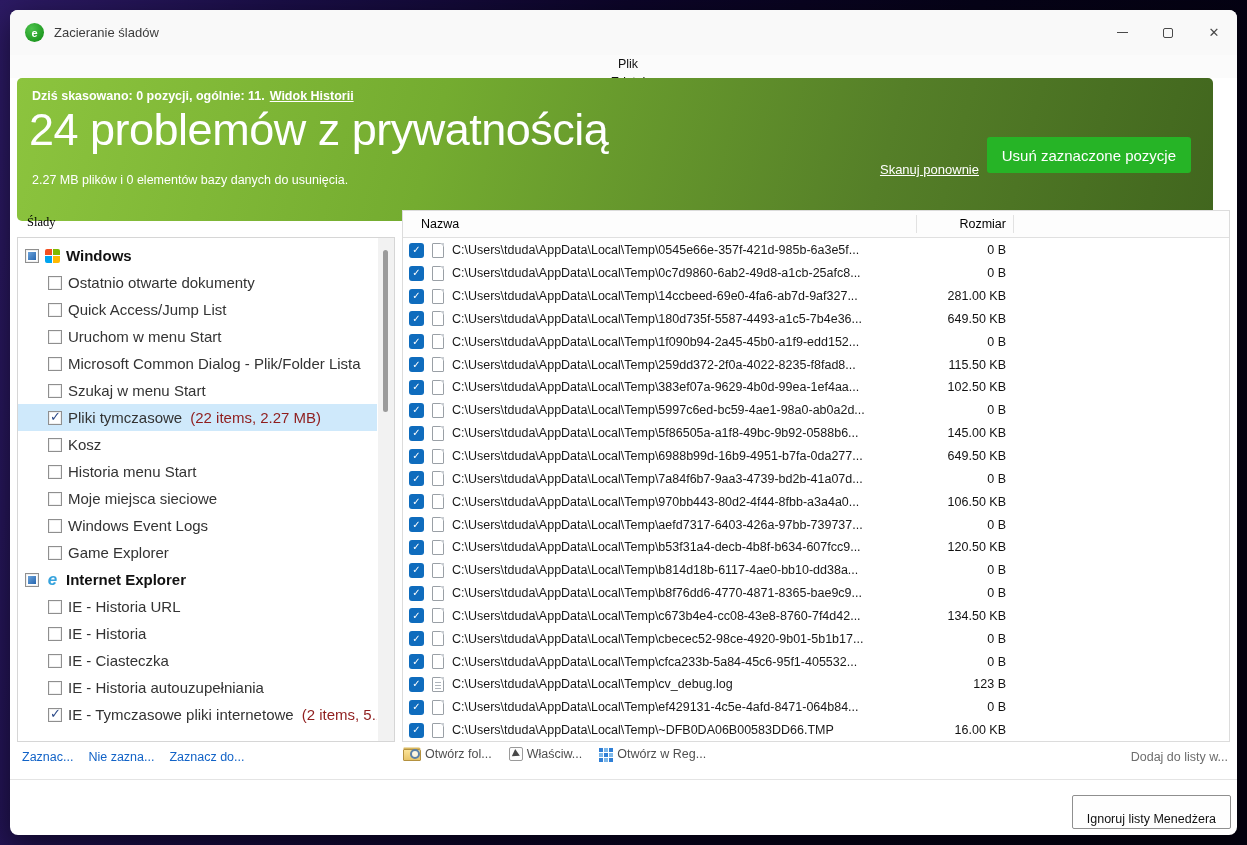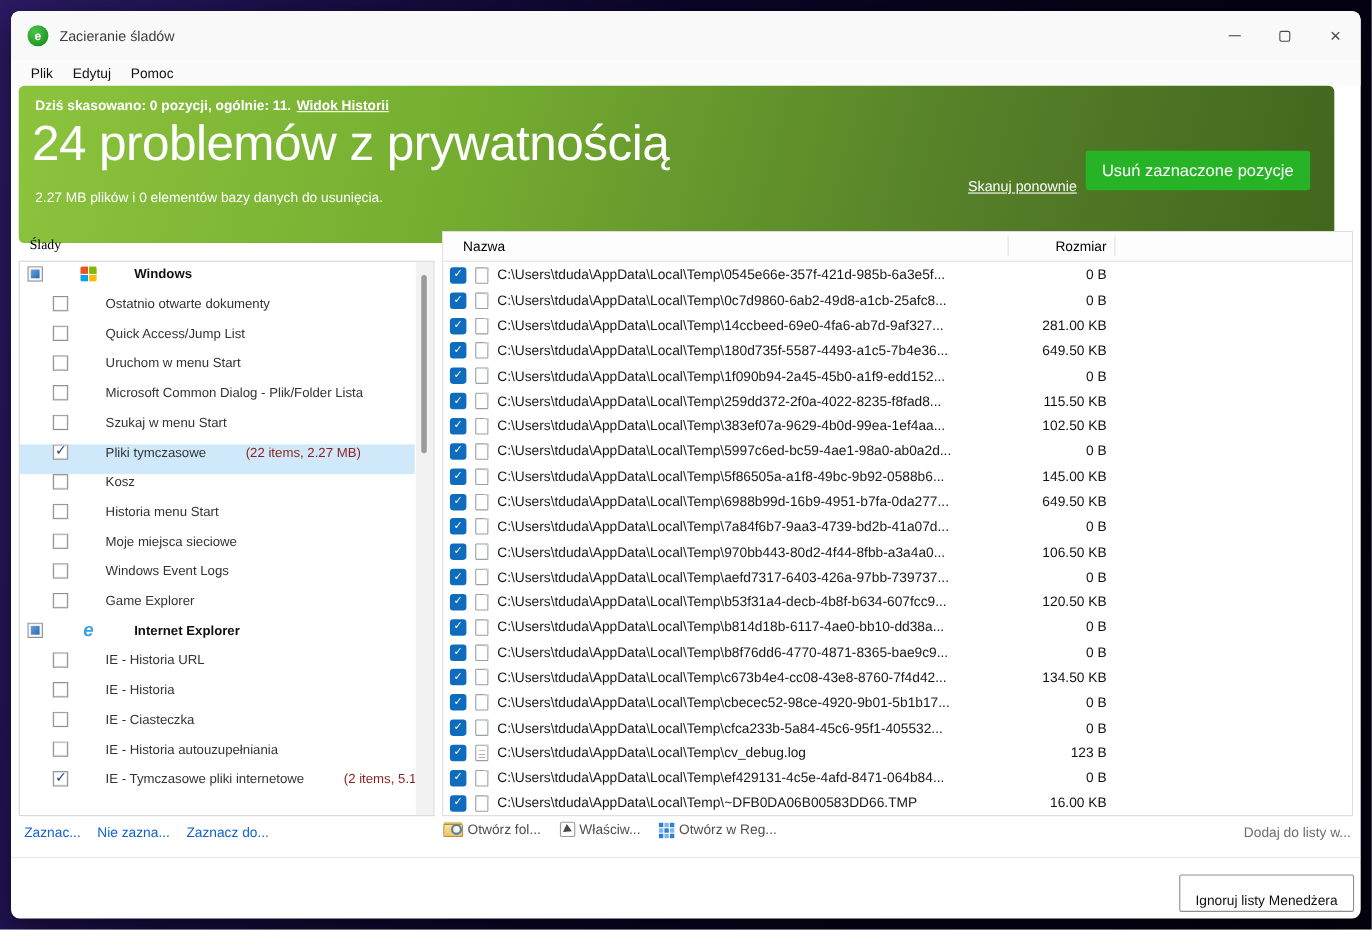--- a/index.html
+++ b/index.html
@@ -20,41 +20,41 @@
     background: radial-gradient(circle at 35% 30%, #4cc24c, #0f8a12);
     display:flex; align-items:center; justify-content:center; }
   .app-icon::after { content:"e"; color:#fff; font-size:11px; font-weight:bold; }
   .title-text { margin-left:10px; font-size:13px; color:#3d3d3d; }
   .win-controls { margin-left:auto; display:flex; height:100%; }
   .win-btn { width:46px; display:flex; align-items:center; justify-content:center; color:#4a4a4a; }
   .glyph-min { width:11px; height:1px; background:#4a4a4a; display:block; }
   .glyph-max { width:10px; height:10px; border:1px solid #4a4a4a; border-radius:2px; display:block; }
   .glyph-close { font-size:13px; line-height:1; }
   
-  .menubar { height:23px; display:flex; align-items:center; padding-left:9px; background:#fbfbfb; }
+  .menubar { height:23px; display:flex; align-items:center; padding-left:9px; background:#fbfbfb;flex-direction:column; }
   .menu-item { font-size:12.5px; color:#101010; padding:2px 9px; }
   
   .banner { position:absolute; left:7px; right:24px; top:68px; height:143px; border-radius:5px;
     background: linear-gradient(105deg, #8cc43e 0%, #74ac30 35%, #557f28 72%, #41661e 100%);
     color:#fff; overflow:hidden; }
   .banner-stats { position:absolute; left:15px; top:11px; font-size:12.5px; font-weight:bold; }
   .banner-stats .hist { text-decoration:underline; margin-left:5px; cursor:pointer; }
   .banner-headline { position:absolute; left:12px; top:26px; font-size:45px; font-weight:300; letter-spacing:-.5px; }
   .banner-sub { position:absolute; left:15px; top:95px; font-size:12.5px; }
   .rescan { position:absolute; right:234px; top:84px; font-size:13px; text-decoration:underline; cursor:pointer; }
   .delete-btn { position:absolute; right:22px; top:59px; height:36px; padding:0 15px;
     background:#26b426; color:#fff; font-size:15px; border:none; border-radius:3px; cursor:pointer;
     font-family:"Liberation Sans","DejaVu Sans",sans-serif; }
   
   .tree-label { position:absolute; left:17px; top:205px; font-size:12.5px; color:#000;font-family:Liberation Serif, serif; }
   .tree-box { position:absolute; left:7px; top:227px; width:378px; height:505px;
     border:1px solid #d6d6d6; background:#fff; overflow:hidden; }
   .tree-items { position:absolute; left:0; top:4px; right:17px; }
-  .tree-item { height:27px; display:flex; padding-left:7px;
-    font-size:12px; color:#333; position:relative; white-space:nowrap; overflow:hidden;gap:28px; }
+  .tree-item { height:27px; display:flex; align-items:center; padding-left:7px;
+    font-size:15px; color:#333; position:relative; white-space:nowrap; overflow:hidden; }
   .tree-item.child { padding-left:30px; }
   .tree-item.group { font-weight:bold; color:#111; }
   .tree-item.selected { background:#cfe9fb; }
   .cb { width:14px; height:14px; border:1px solid #8f8f8f; background:#fff; margin-right:6px;
     flex:none; position:relative; box-shadow: inset 0 0 0 1px #f0f0f0; }
   .cb.checked::after { content:"✓"; position:absolute; left:1px; top:-3px;
     font-size:13px; font-weight:bold; color:#2c4a88; }
   .cb.partial::after { content:""; position:absolute; left:2px; top:2px; right:2px; bottom:2px;
     background: linear-gradient(135deg,#6ba2da,#2767b0); }
   .icon-win { width:15px; height:14px; margin-right:6px; flex:none;

